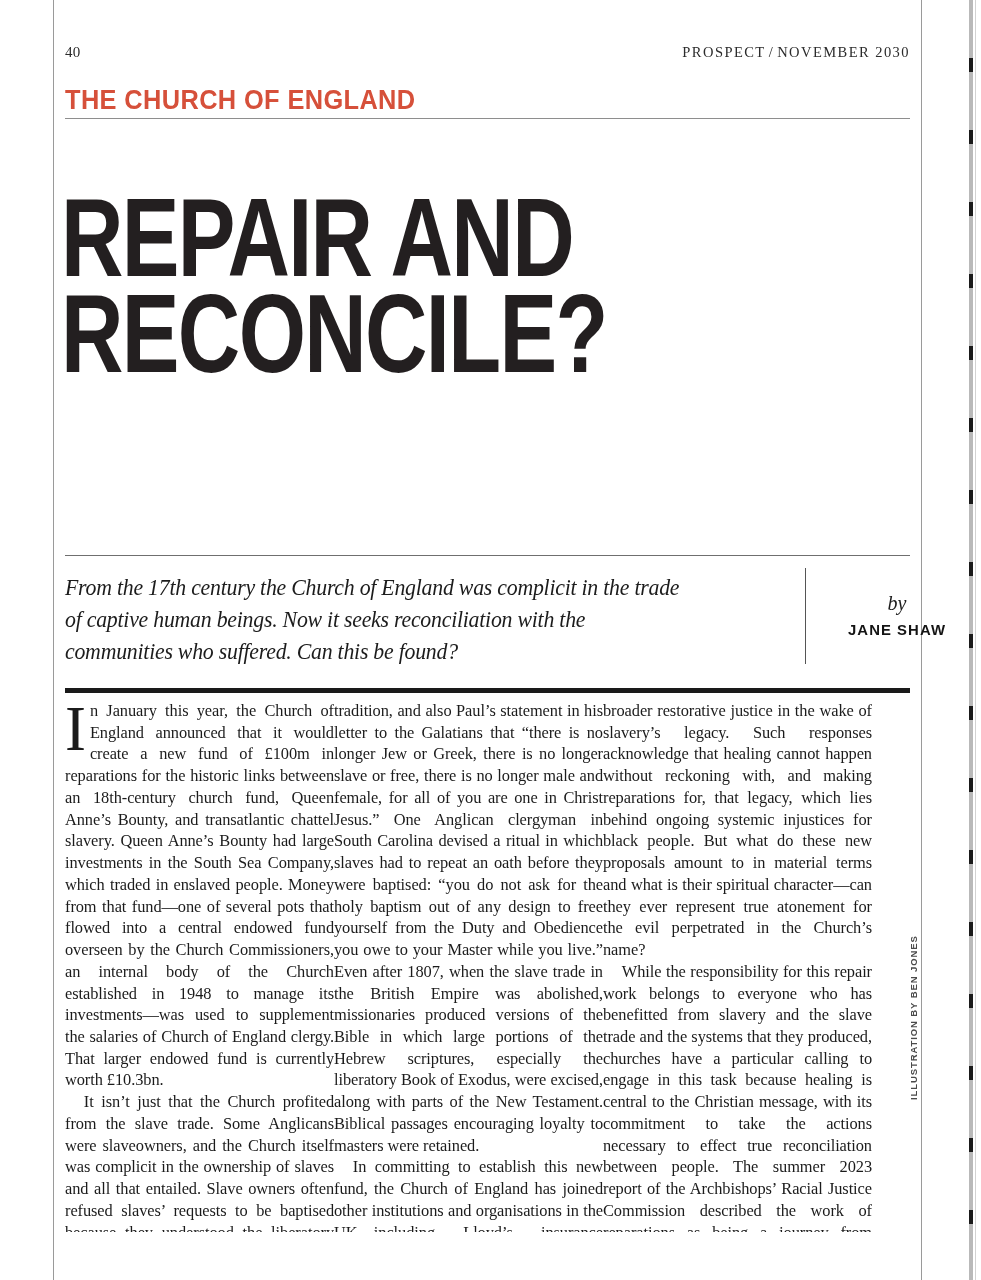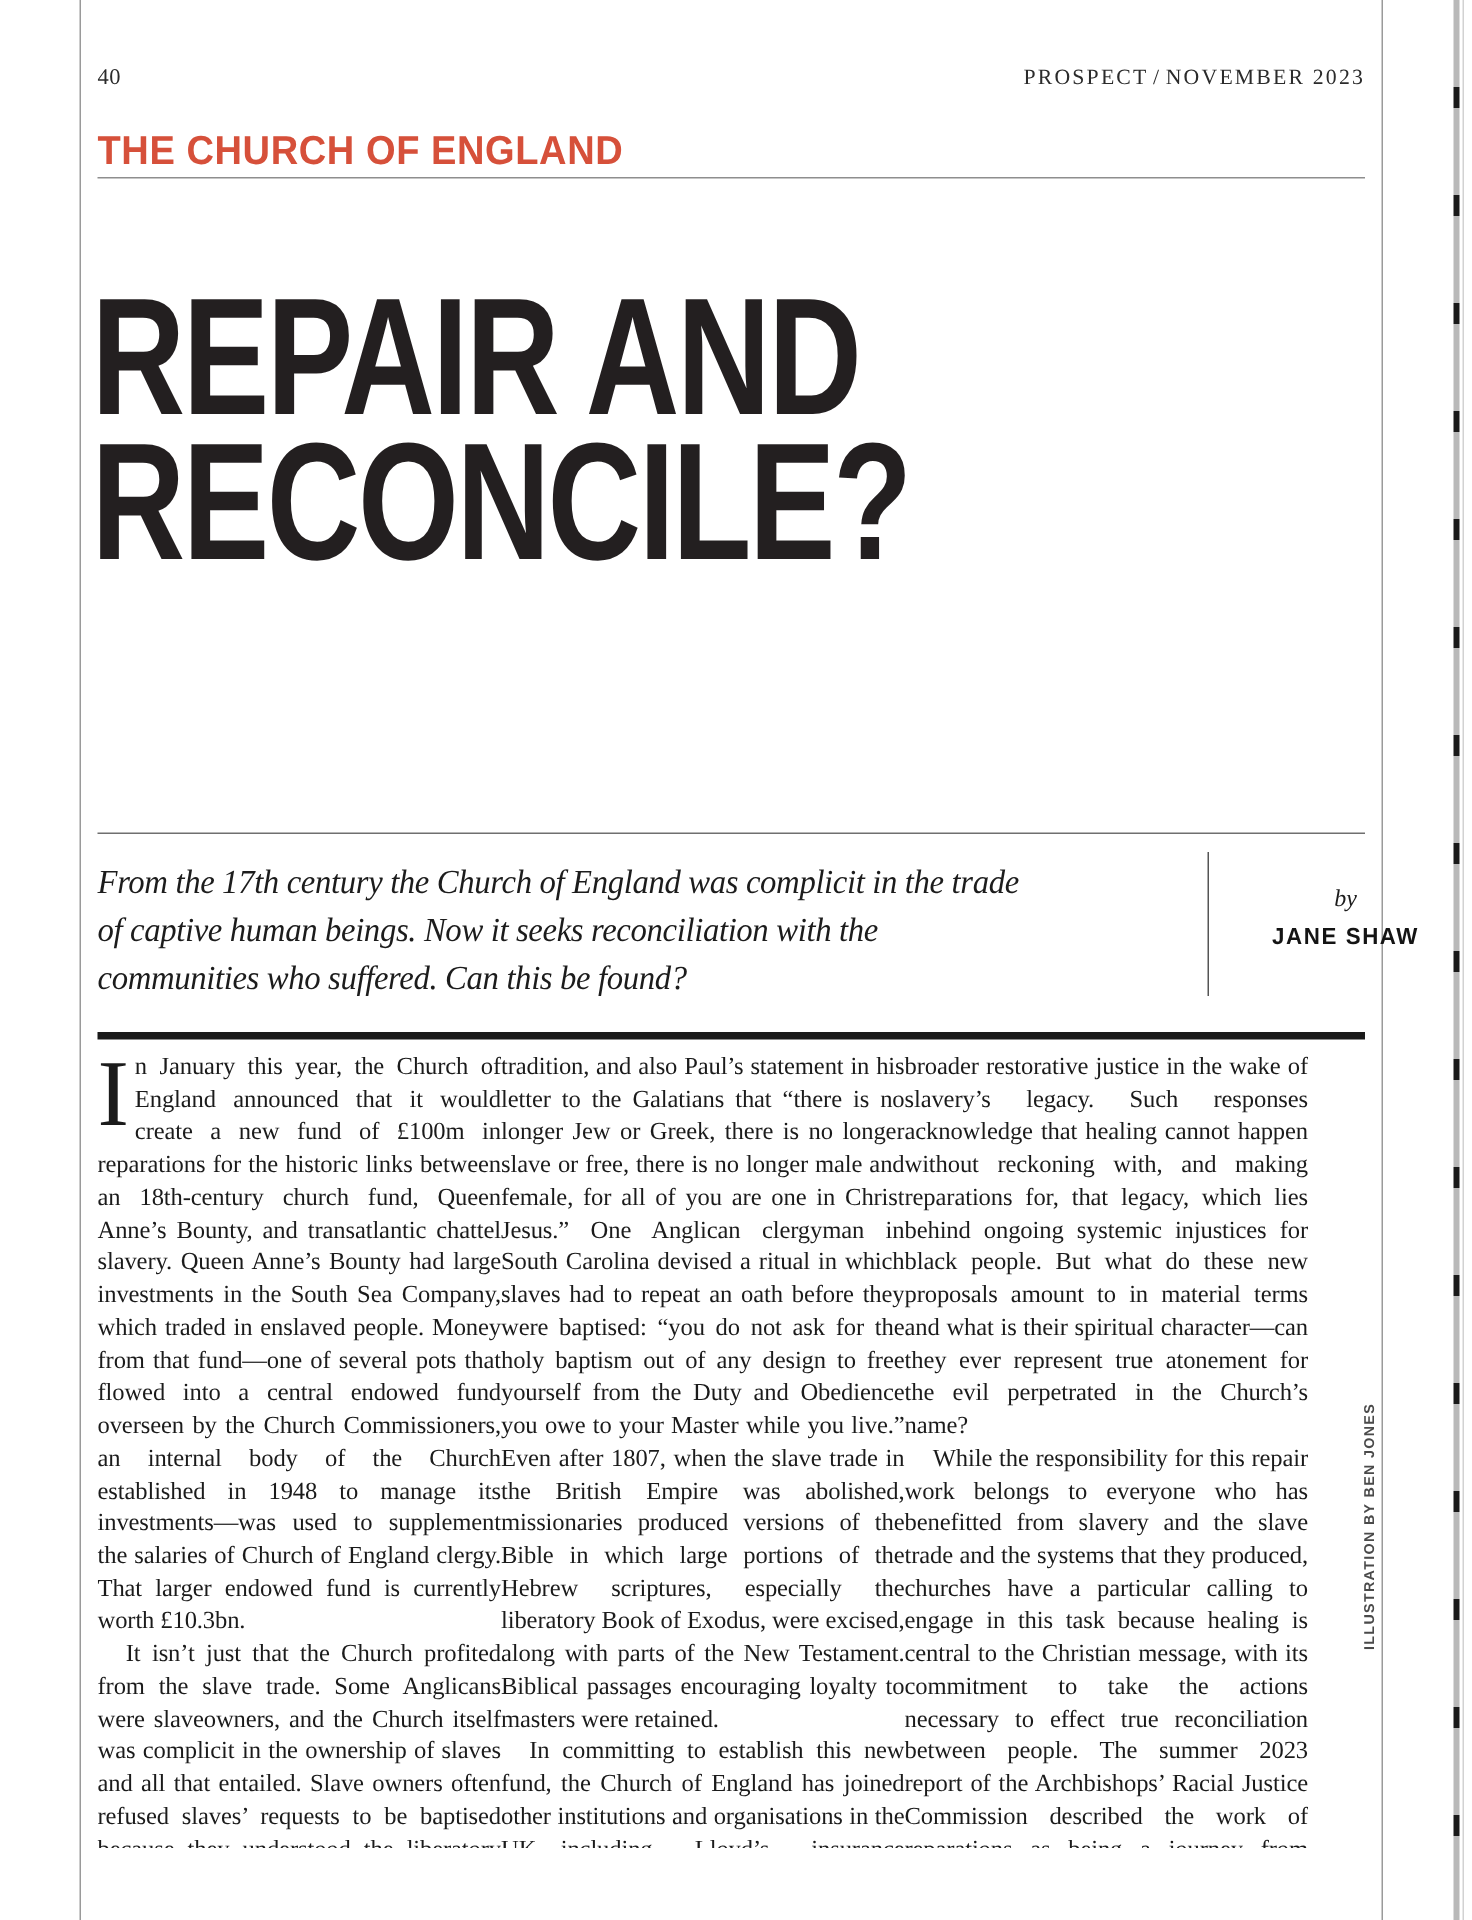--- a/index.html
+++ b/index.html
@@ -147,21 +147,21 @@
 
   .byline {
     position: absolute;
     left: 752px; top: 590px;
     width: 160px;
     text-align: center;
   }
   .byline-by {
     font-family: "Liberation Serif", serif;
     font-style: italic;
-    font-size: 16px;
+    font-size: 20px;
     color: #1c1c1c;
     line-height: 1.3;
   }
   .byline-name {
     margin-top: 5px;
     font-family: "Liberation Sans Narrow", "Liberation Sans", sans-serif;
     font-weight: 700;
     font-size: 15.5px;
     letter-spacing: 1.1px;
     color: #141414;
@@ -231,21 +231,21 @@
 
   <div class="page-border-left"></div>
   <div class="page-border-right"></div>
   <div class="scan-edge"></div>
   <div class="scan-edge-hair"></div>
 
   <div class="content">
 
     <div class="runhead">
       <span class="folio">40</span>
-      <span class="masthead"><span>PROSPECT</span><span class="slash">/</span><span>NOVEMBER 2023</span></span>
+      <span class="masthead"><span>PROSPECT</span><span class="slash">/</span><span>NOVEMBER 2030</span></span>
     </div>
 
     <div class="kicker">THE CHURCH OF ENGLAND</div>
 
     <div class="rule-thin-top"></div>
 
     <h1 class="headline">REPAIR AND
 RECONCILE?</h1>
 
     <div class="rule-thin-mid"></div>

